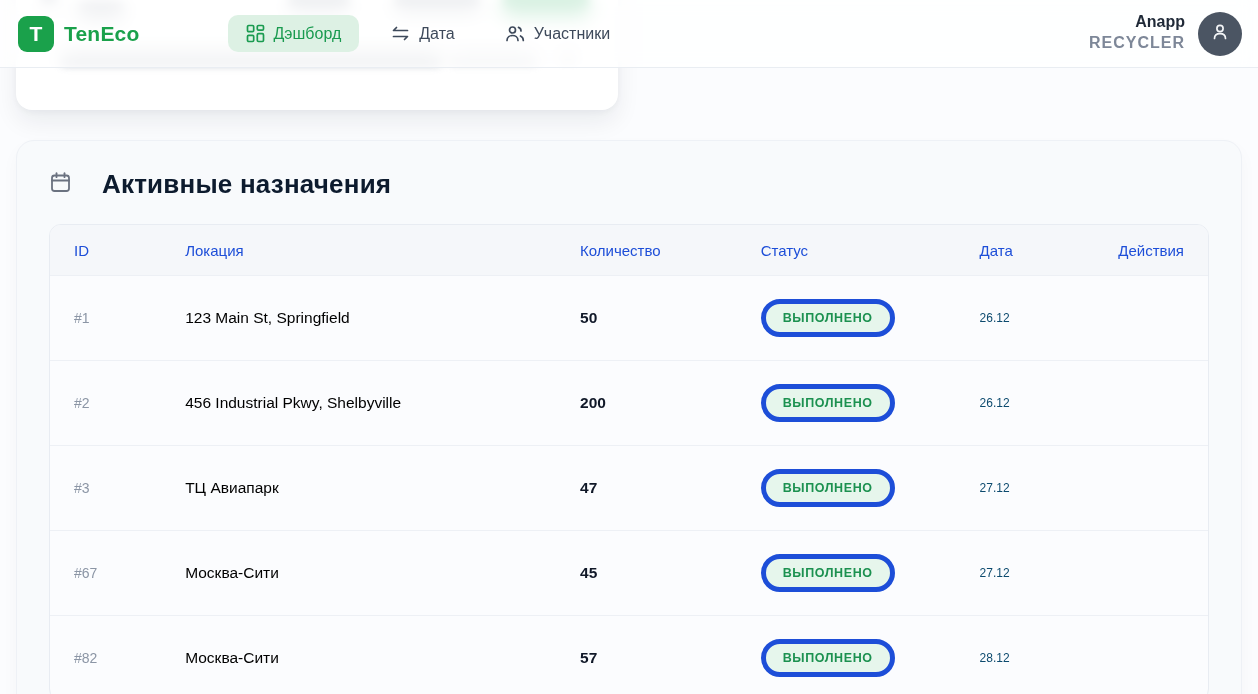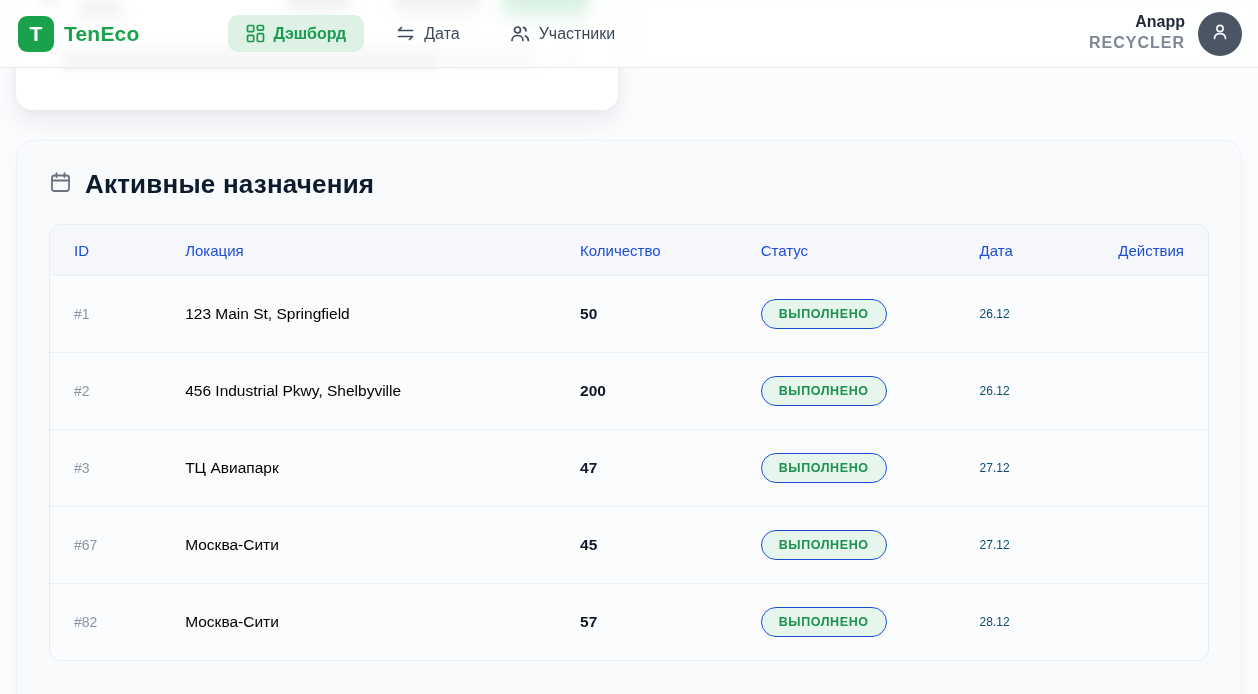--- a/index.html
+++ b/index.html
@@ -71,21 +71,21 @@
     border-radius: 10px;
     font-size: 16px;
     font-weight: 500;
     color: #3e4a5b;
     cursor: pointer;
     white-space: nowrap;
   }
   .nav-item.active {
     background: #ddf1e4;
     color: #1a9b50;
-    font-weight: 700;
+    font-weight: 400;
   }
   .nav-item svg { display: block; }
   .nav-spacer { flex: 1; }
 
   .user-block {
     display: flex; align-items: center; gap: 13px;
     margin-right: 16px;
   }
   .user-text { text-align: right; }
   .user-name {
@@ -114,21 +114,21 @@
     left: 16px; top: 140px;
     width: 1226px; height: 640px;
     background: #f8fafc;
     border: 1px solid #eef1f6;
     border-radius: 18px;
     box-shadow: 0 8px 18px rgba(15, 23, 42, 0.03);
     padding: 28px 32px 32px 32px;
     z-index: 2;
   }
   .section-head {
-    display: flex; align-items: center; gap: 13px;
+    display: flex; align-items: center; gap: 30px;
     margin-bottom: 24px;
   }
   .section-title {
     font-size: 26px;
     font-weight: 700;
     color: #0d1b2e;
     letter-spacing: 0.2px;
   }
 
   .table-wrap {
@@ -168,21 +168,21 @@
   td.cell-id   { color: #8b95a5; font-size: 14px; }
   td.cell-loc  { color: #000000; font-weight: 500; }
   td.cell-qty  { color: #101828; font-weight: 700; }
   td.cell-date { color: #0c4a6e; font-size: 12px; }
   td.cell-actions { text-align: right; }
 
   .status-badge {
     display: inline-block;
     padding: 7px 17px;
     background: #e6f6ec;
-    border: 1px solid #1d4ed8;
+    border: 5px solid #1d4ed8;
     border-radius: 999px;
     color: #1c9150;
     font-size: 12.5px;
     font-weight: 700;
     letter-spacing: 0.6px;
   }
 </style>
 </head>
 <body>
 

